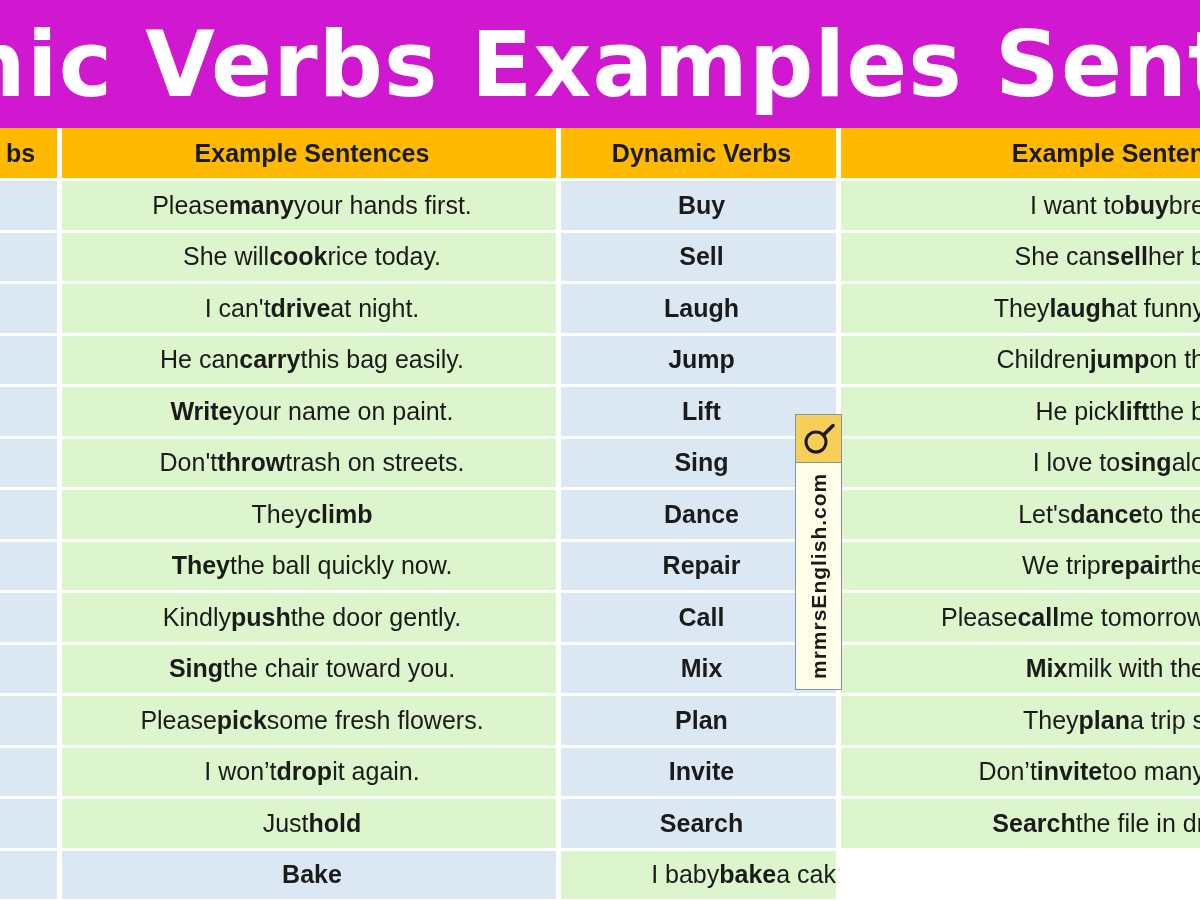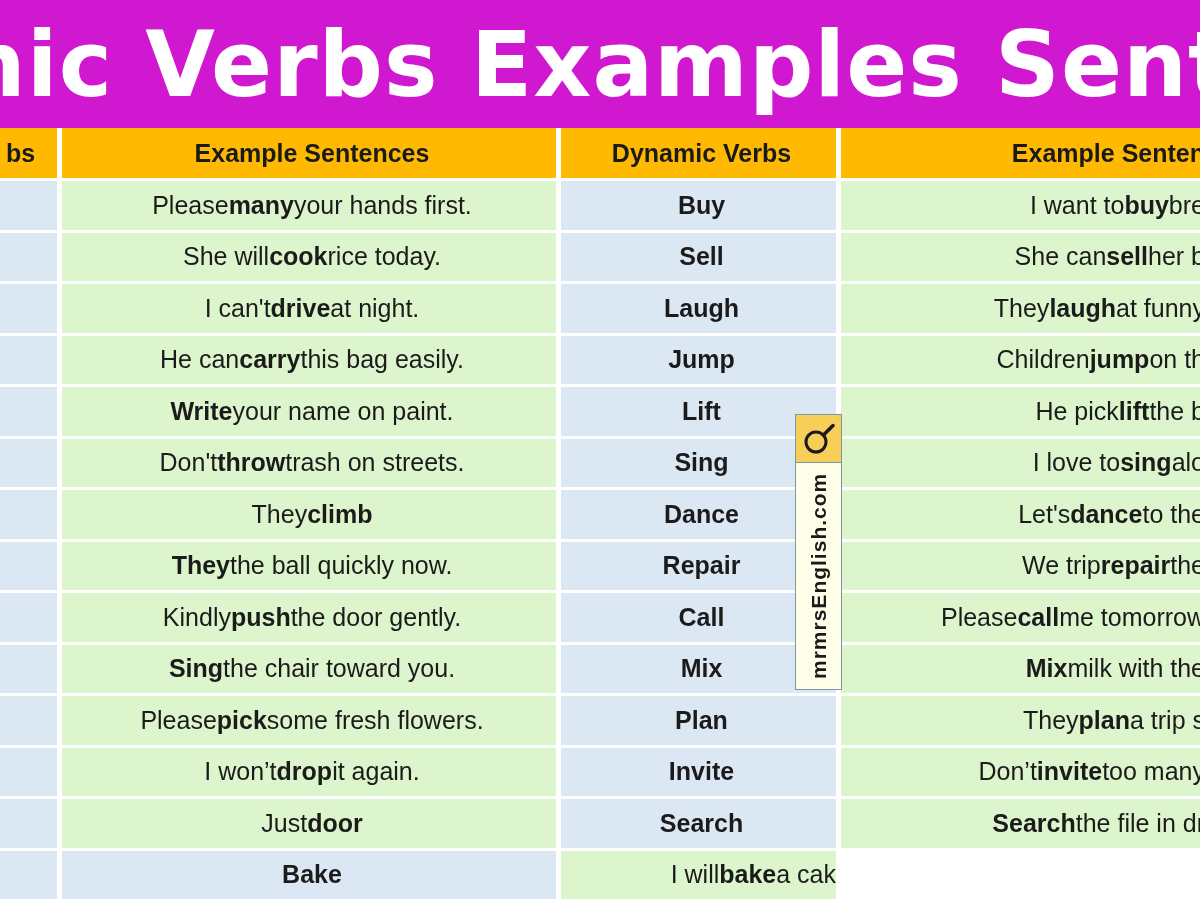--- a/index.html
+++ b/index.html
@@ -237,32 +237,32 @@
       </div>
       <div class="cell c-blue al-center verb">Invite</div>
       <div class="cell c-green al-right">
         <span>Don’t </span>
         <b>invite</b>
         <span> too many</span>
       </div>
       <div class="cell c-blue"></div>
       <div class="cell c-green al-center">
         <span>Just </span>
-        <b>door</b>
+        <b>hold</b>
       </div>
       <div class="cell c-blue al-center verb">Search</div>
       <div class="cell c-green al-right">
         <span></span>
         <b>Search</b>
         <span> the file in dr</span>
       </div>
       <div class="cell c-blue"></div>
       <div class="cell c-blue al-center verb">Bake</div>
       <div class="cell c-green al-right">
-        <span>I will </span>
+        <span>I baby </span>
         <b>bake</b>
         <span> a cak</span>
       </div>
     </div>
 
   <div id="watermark">
     <div class="wm-icon-box">
       <svg width="36" height="36" viewBox="0 0 36 36" aria-hidden="true">
         <circle cx="15" cy="21" r="10" fill="none" stroke="#1a1a1a" stroke-width="3"></circle>
         <line x1="22.5" y1="14" x2="32" y2="4.5" stroke="#1a1a1a" stroke-width="3.5" stroke-linecap="round"></line>

